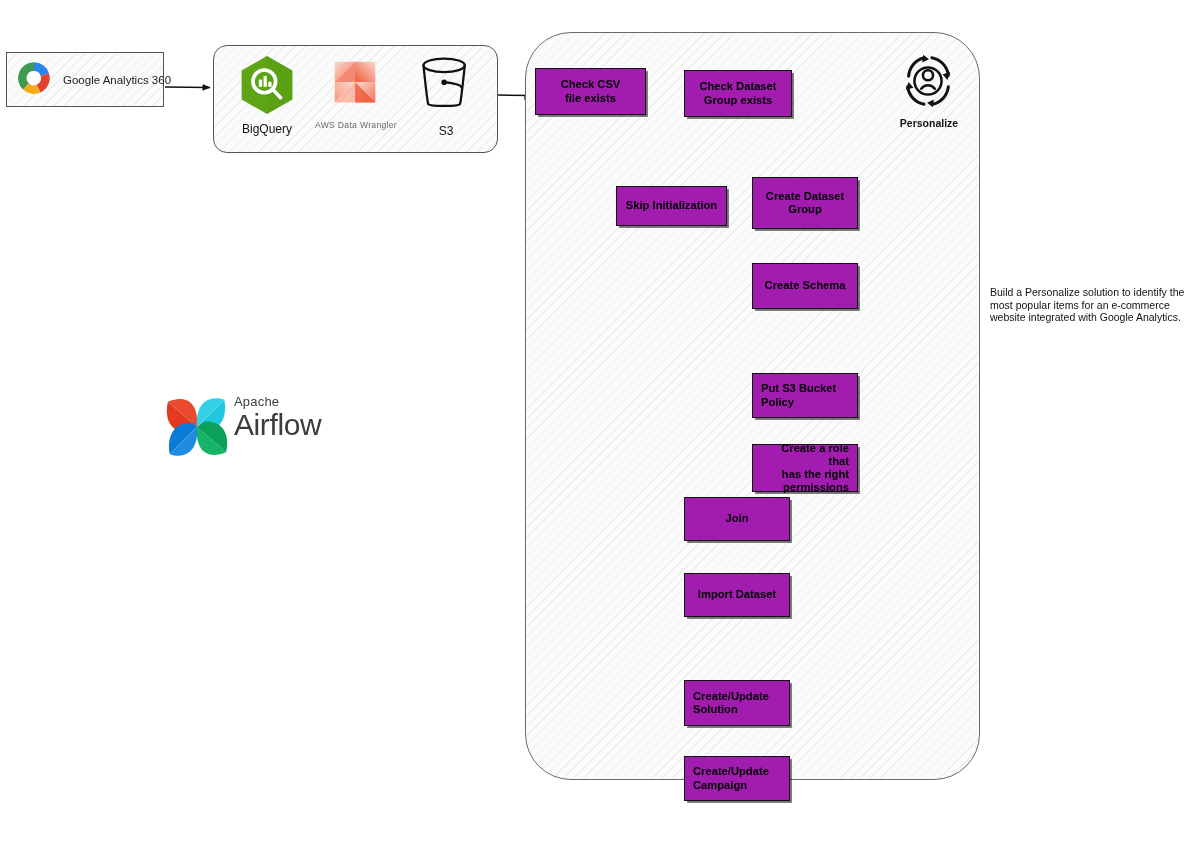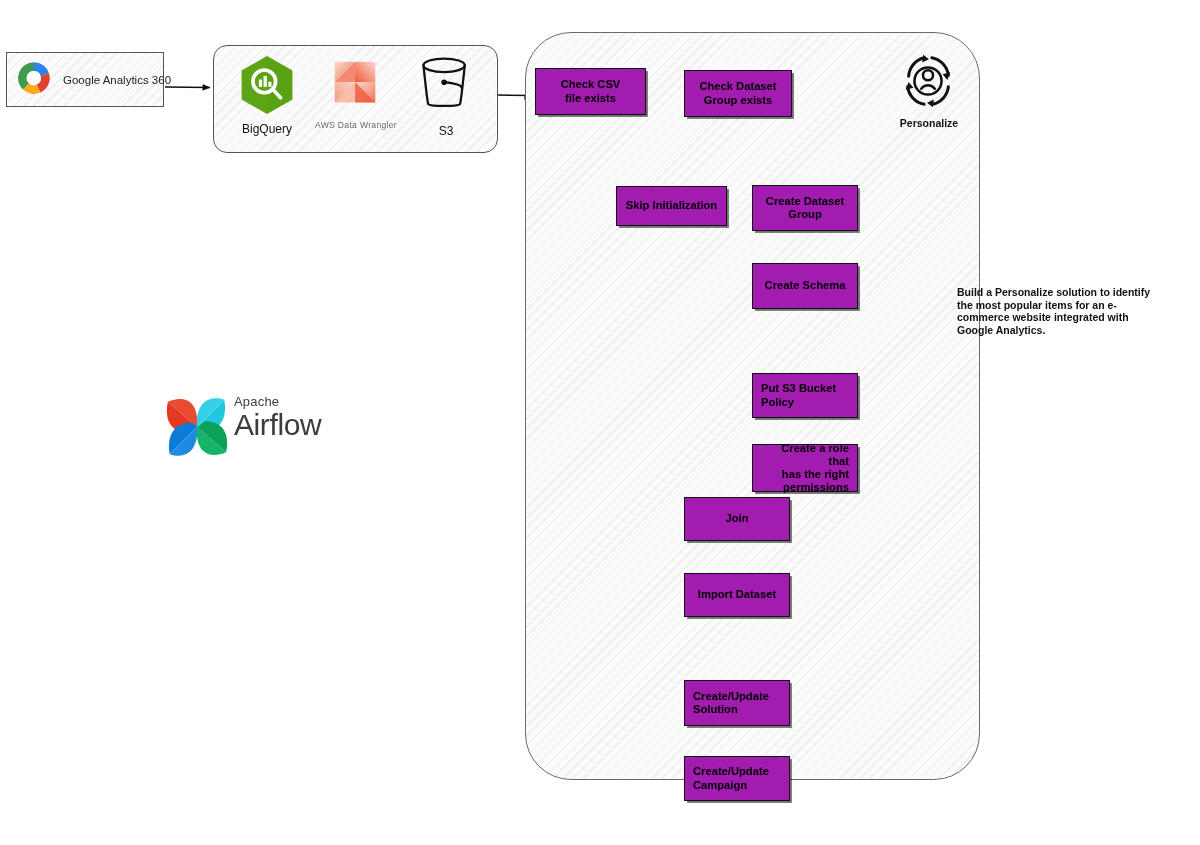--- a/index.html
+++ b/index.html
@@ -132,24 +132,24 @@
   #airflow-text { position: absolute; left: 72px; top: 4px; }
   #airflow-apache {
     font-size: 13px; color: #3c3c3c; letter-spacing: .2px;
   }
   #airflow-name {
     font-size: 30px; color: #3c3c3c; line-height: 32px; letter-spacing: -.4px;
   }
 
   
   #description {
-    left: 957px; top: 286px;
+    left: 990px; top: 286px;
     width: 200px;
     font-size: 10.5px;
-    font-weight: bold;
+    font-weight: normal;
     line-height: 12.6px;
     color: #111;
   }
 </style>
 </head>
 <body>
 
 <div class="canvas">
 
   <svg id="edges" viewBox="0 0 1200 845">
@@ -297,21 +297,21 @@
 
   <div class="node center" style="left:684px; top:70px; width:108px; height:47px;">
     <span style="white-space:pre-line;">Check Dataset
 Group exists</span>
   </div>
 
   <div class="node center" style="left:616px; top:186px; width:111px; height:40px;">
     <span style="white-space:pre-line;">Skip Initialization</span>
   </div>
 
-  <div class="node center" style="left:752px; top:185px; width:106px; height:46px;">
+  <div class="node center" style="left:752px; top:177px; width:106px; height:52px;">
     <span style="white-space:pre-line;">Create Dataset
 Group</span>
   </div>
 
   <div class="node center" style="left:752px; top:263px; width:106px; height:46px;">
     <span style="white-space:pre-line;">Create Schema</span>
   </div>
 
   <div class="node left" style="left:752px; top:341px; width:106px; height:45px;">
     <span style="white-space:pre-line;">Put S3 Bucket

